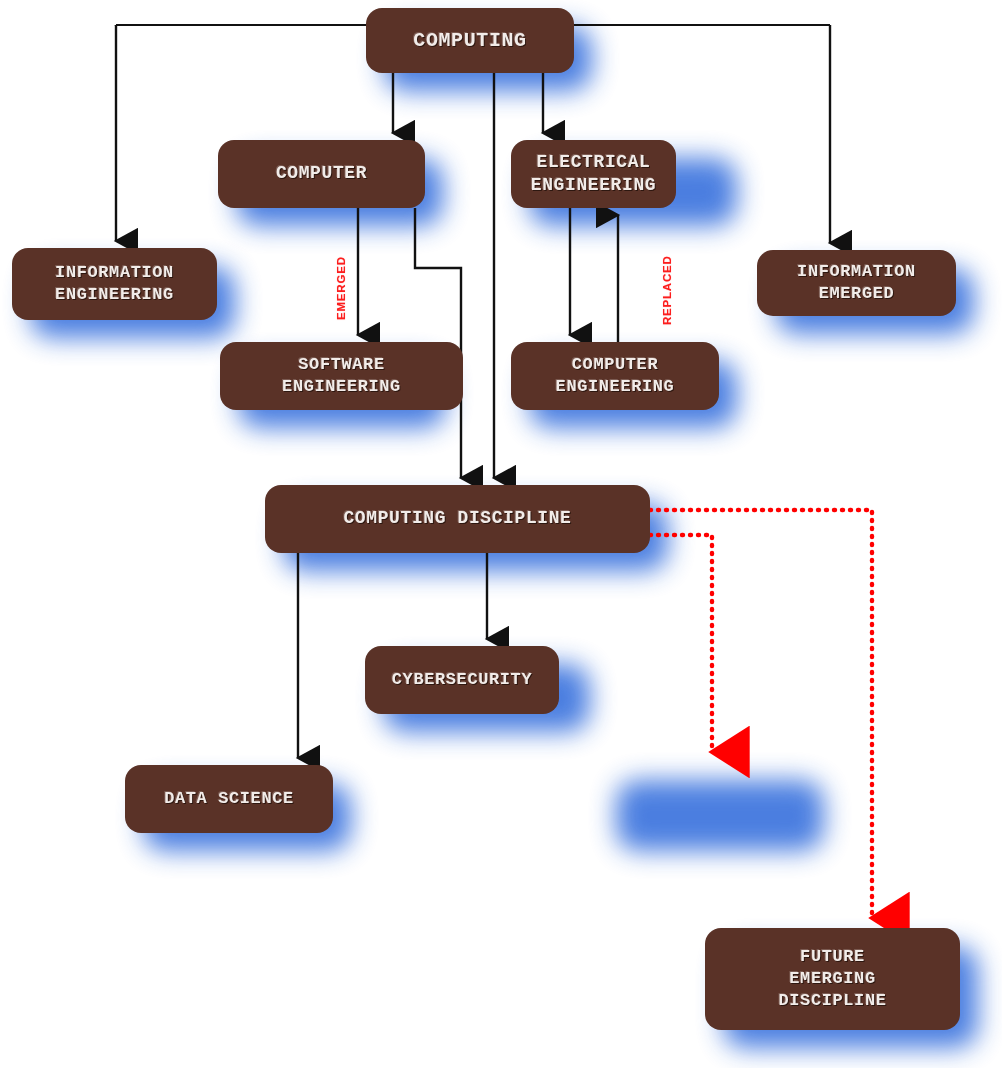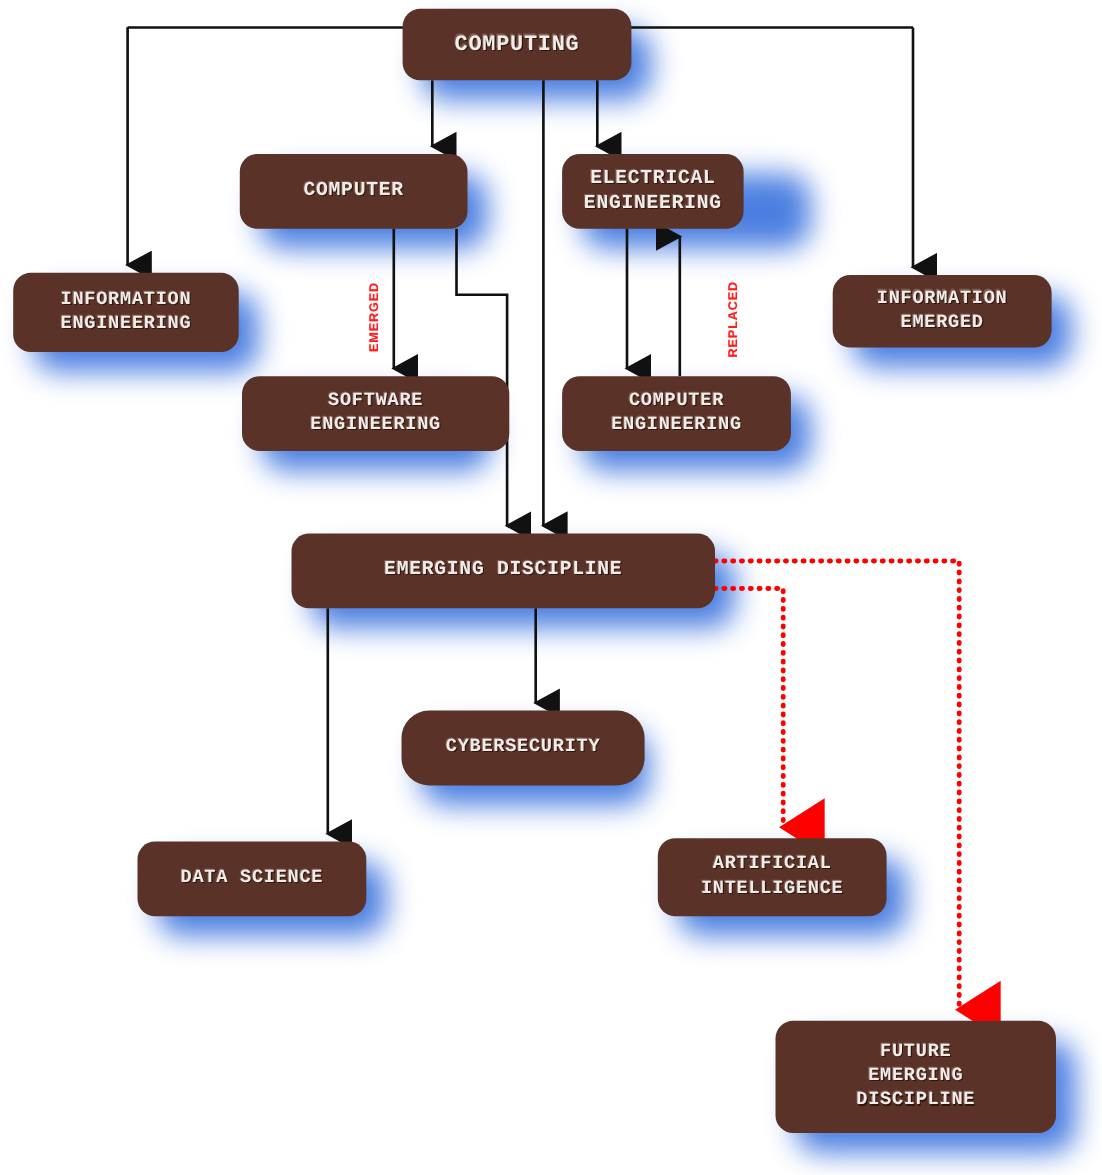--- a/index.html
+++ b/index.html
@@ -172,37 +172,31 @@
   </div>
 
   <div class="node" style="left:511px; top:342px; width:208px; height:68px; font-size:17px;">
     <span>
       <span>COMPUTER</span>
       <span>ENGINEERING</span>
     </span>
   </div>
 
   <div class="node" style="left:265px; top:485px; width:385px; height:68px; font-size:18px;">
-    <span>EMERGING DISCIPLINE</span>
-  </div>
-
-  <div class="node" style="left:365px; top:646px; width:221px; height:68px; font-size:17px;border-radius:25px;">
+    <span>COMPUTING DISCIPLINE</span>
+  </div>
+
+  <div class="node" style="left:365px; top:646px; width:194px; height:68px; font-size:17px;">
     <span>CYBERSECURITY</span>
   </div>
 
   <div class="node" style="left:125px; top:765px; width:208px; height:68px; font-size:17px;">
     <span>DATA SCIENCE</span>
   </div>
 
-  <div class="node" style="left:598px; top:762px; width:208px; height:71px; font-size:17px;">
-    <span>
-      <span>ARTIFICIAL</span>
-      <span>INTELLIGENCE</span>
-    </span>
-  </div>
 
   <div class="node" style="left:705px; top:928px; width:255px; height:102px; font-size:17px;">
     <span>
       <span>FUTURE</span>
       <span>EMERGING</span>
       <span>DISCIPLINE</span>
     </span>
   </div>
 
   <div class="edge-label" style="left:335px; top:320px;">EMERGED</div>

